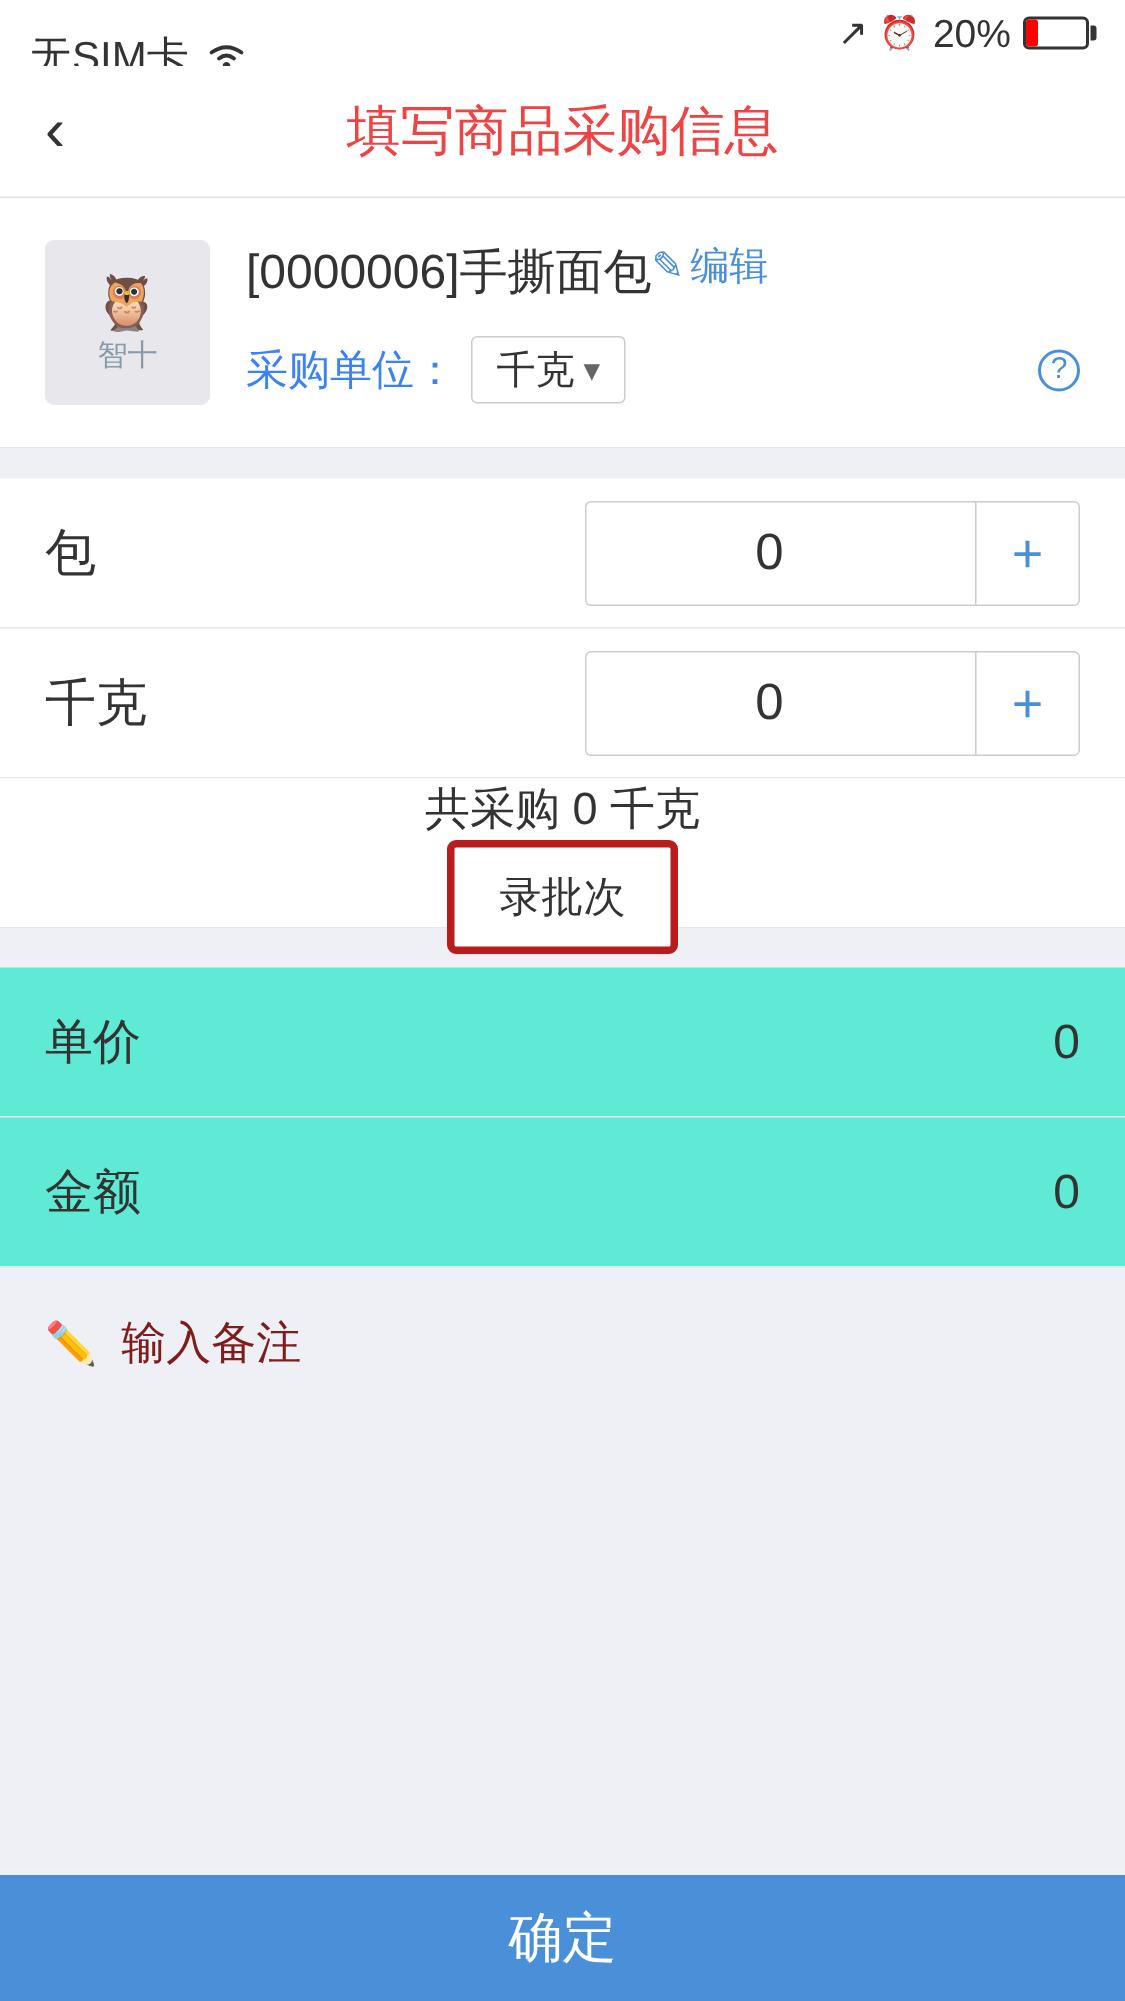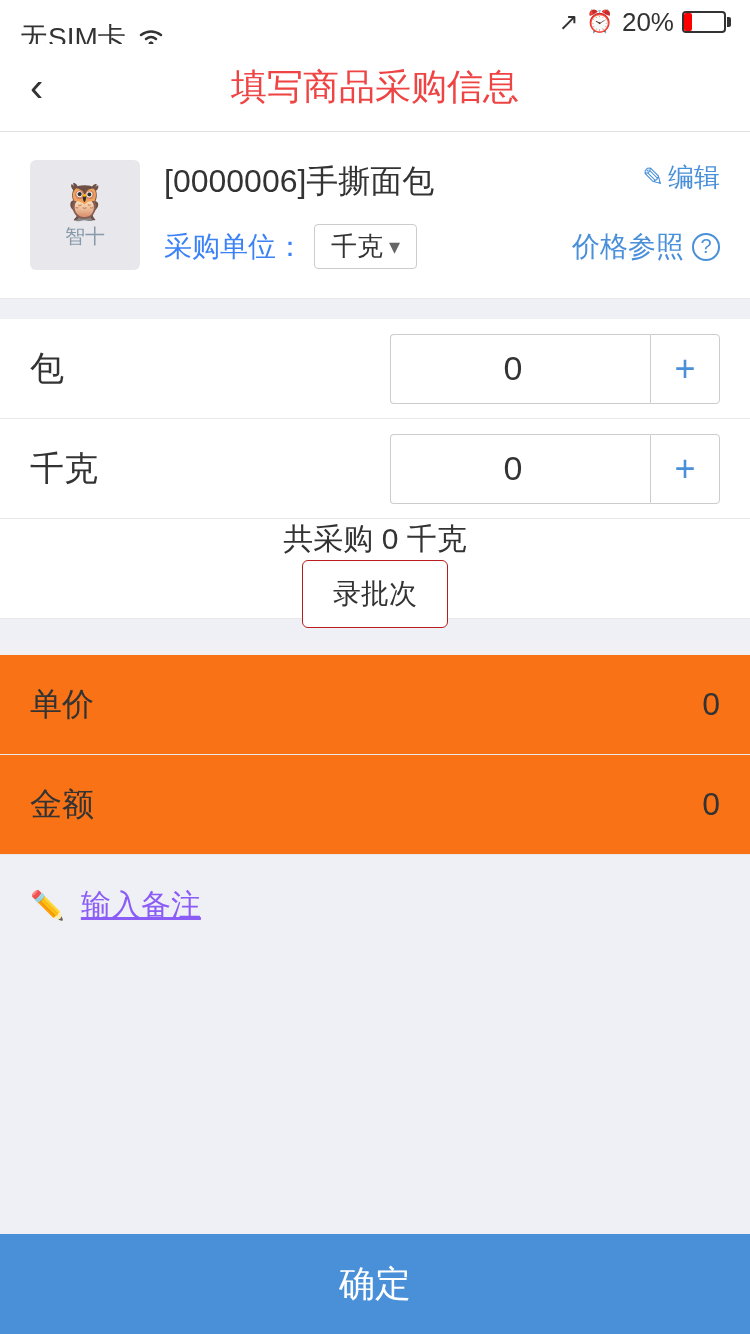--- a/index.html
+++ b/index.html
@@ -92,21 +92,21 @@
     }
     .product-image-text {
       font-size: 20px;
       color: #8899aa;
     }
     .product-info {
       flex: 1;
     }
     .product-header {
       display: flex;
-      justify-content: space-between;
+      justify-content: flex-start;
       align-items: flex-start;
       margin-bottom: 20px;
     }
     .product-name {
       font-size: 32px;
       color: #333;
       font-weight: 500;
     }
     .edit-btn {
       font-size: 26px;
@@ -228,33 +228,33 @@
       background: #fff;
       justify-content: space-between;
       border-bottom: 1px solid #e8e8e8;
       flex-direction: column;
     }
     .summary-text {
       font-size: 30px;
       color: #333;
     }
     .batch-btn {
-      border: 1px solid #b91c1c;
+      border: 5px solid #b91c1c;
       border-radius: 6px;
       padding: 14px 30px;
       font-size: 28px;
       color: #333;
       background: #fff;
       cursor: pointer;
     }
 
     
     .price-section {
-      background: #f97316;
-      margin-top: 16px;
+      background: #5eead4;
+      margin-top: 6px;
     }
     .price-row {
       display: flex;
       align-items: center;
       padding: 0 30px;
       height: 100px;
       border-bottom: 1px solid #e8e8e8;
       justify-content: space-between;
     }
     .price-label {
@@ -274,38 +274,37 @@
       align-items: center;
       gap: 16px;
       min-height: 90px;
     }
     .notes-icon {
       color: #aaa;
       font-size: 28px;
     }
     .notes-placeholder {
       font-size: 30px;
-      color: #8b5cf6;
-      text-decoration: underline;
+      color: #7f1d1d;
     }
 
     
     .content-spacer {
       flex: 1;
       background: #eef0f5;
       min-height: 300px;
     }
 
     
     .confirm-bar {
       position: fixed;
       bottom: 0;
       left: 0;
       width: 750px;
-      height: 100px;
+      height: 84px;
       background: #4a90d9;
       display: flex;
       align-items: center;
       justify-content: center;
       cursor: pointer;
       margin-top: 28px;
     }
     .confirm-text {
       font-size: 36px;
       color: #fff;
@@ -367,21 +366,20 @@
       </div>
       <div class="product-unit-row">
         <div style="display:flex; align-items:center;">
           <span class="unit-label">采购单位：</span>
           <div class="unit-select">
             <span>千克</span>
             <span style="font-size:22px; color:#666;">▾</span>
           </div>
         </div>
         <div class="price-ref">
-          <span>价格参照</span>
           <span class="price-ref-q">?</span>
         </div>
       </div>
     </div>
   </div>
 
   <div class="section-divider"></div>
 
   <div class="input-section">
 

